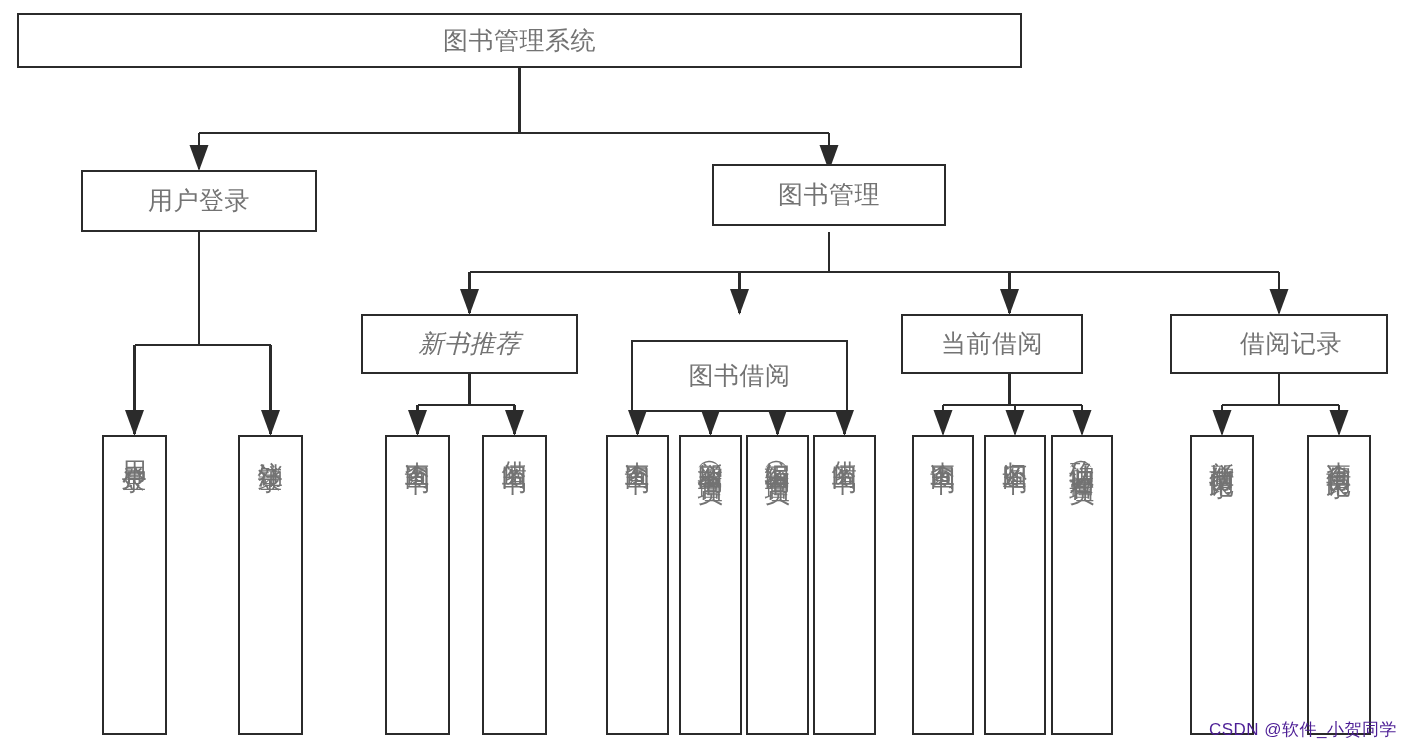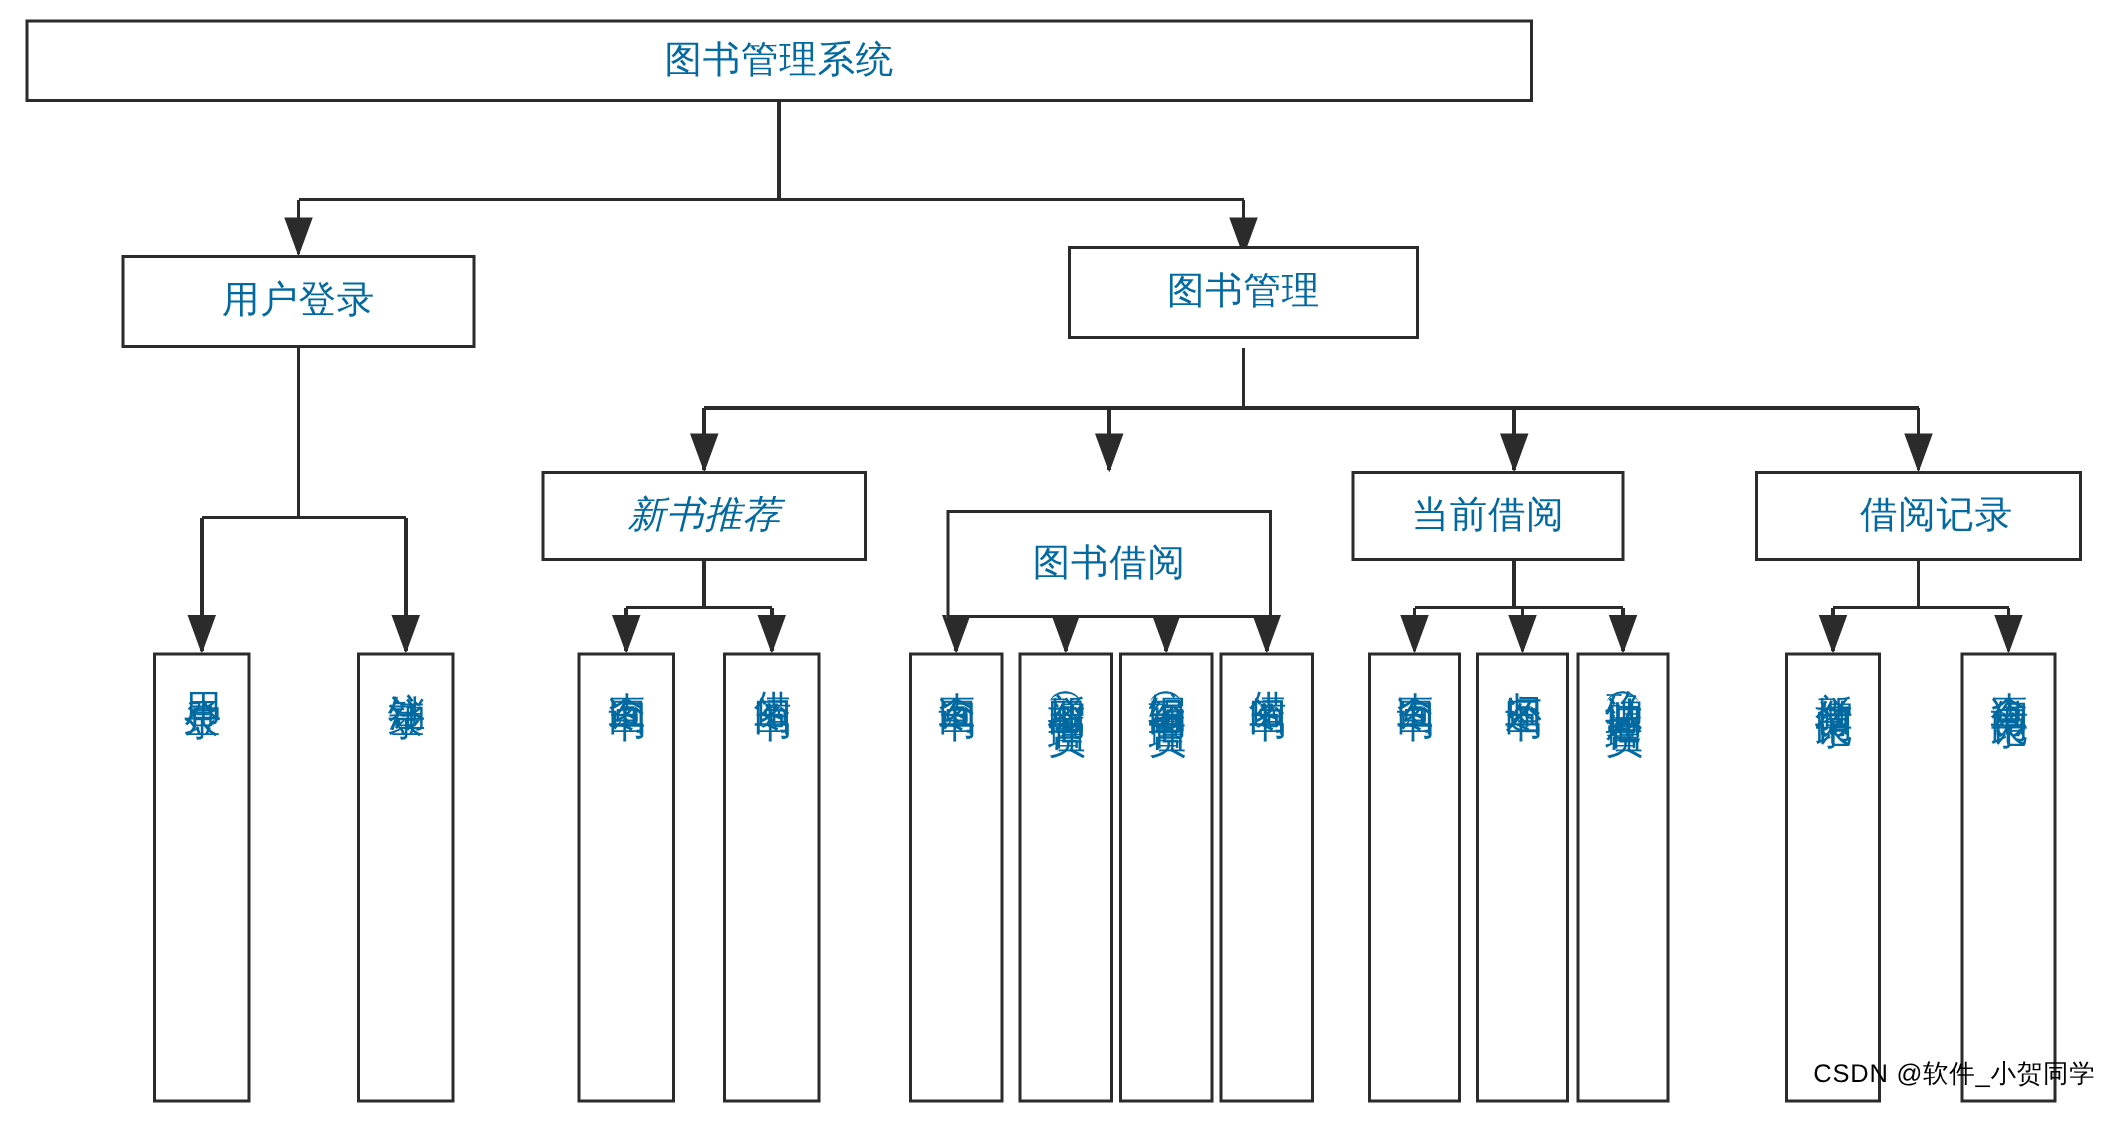--- a/index.html
+++ b/index.html
@@ -28,21 +28,21 @@
   }
   .node {
     position: absolute;
     box-sizing: border-box;
     background: #ffffff;
     border: 2.5px solid #2b2b2b;
     display: flex;
     align-items: center;
     justify-content: center;
     text-align: left;
-    color: #0369a1;
+    color: #737373;
   }
   .node-label {
     display: block;
     line-height: 1.18;
     letter-spacing: 0.5px;
     white-space: pre-line;
   }
   .node.horizontal .node-label {
     font-size: 25px;
   }
@@ -58,23 +58,23 @@
     writing-mode: vertical-rl;
     text-orientation: upright;
     font-size: 25px;
     line-height: 1.05;
     letter-spacing: 3px;
     white-space: nowrap;
   }
   #watermark {
     position: absolute;
     right: 8px;
-    bottom: 20px;
+    bottom: 6px;
     font-size: 17px;
-    color: #000000;
+    color: #4c1d95;
     letter-spacing: 0.5px;
     user-select: none;
     white-space: nowrap;
   }
 </style>
 </head>
 <body>
 
 <div id="diagram-root">
   <svg id="edge-layer" width="1405" height="747" viewBox="0 0 1405 747">

